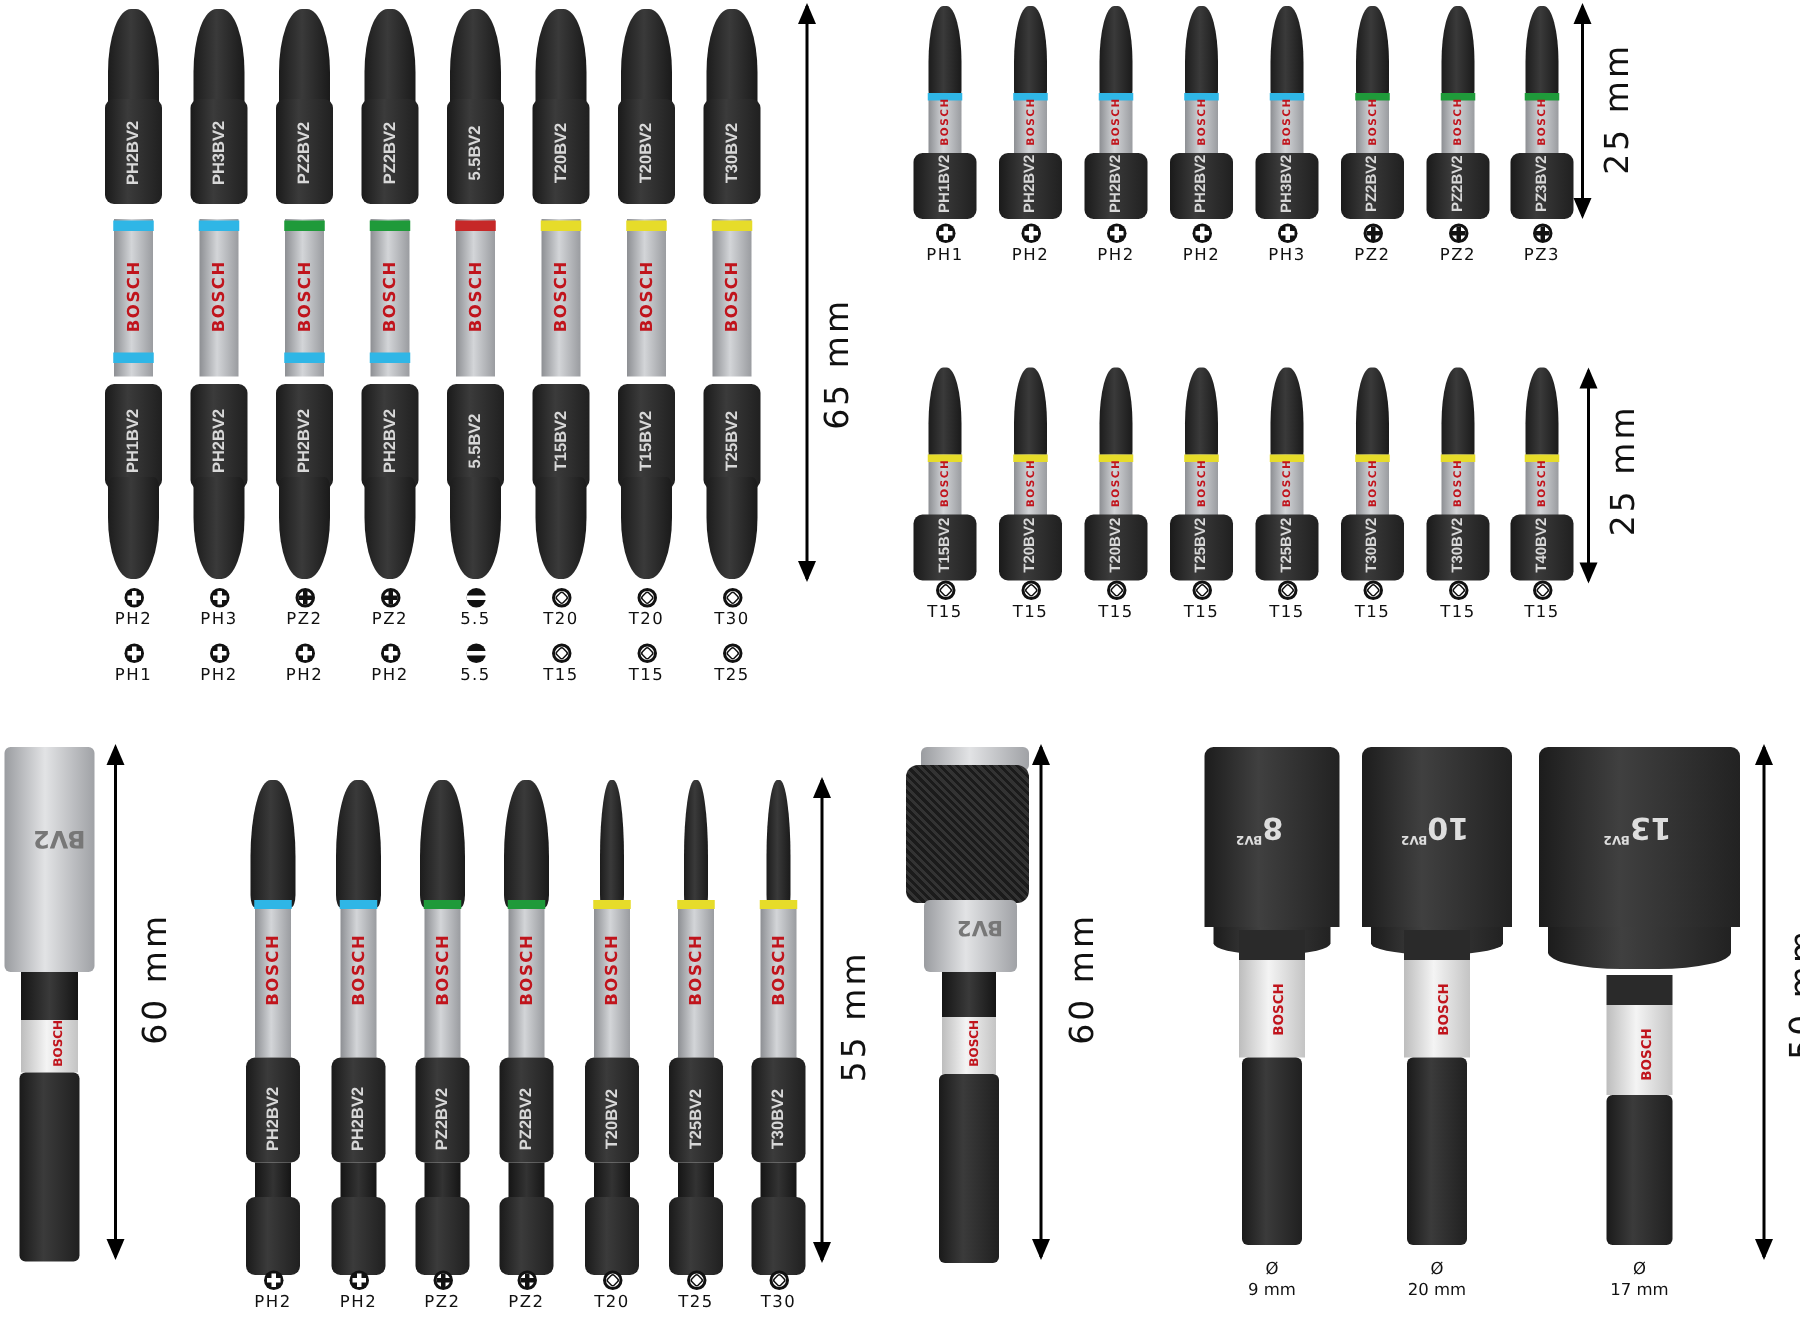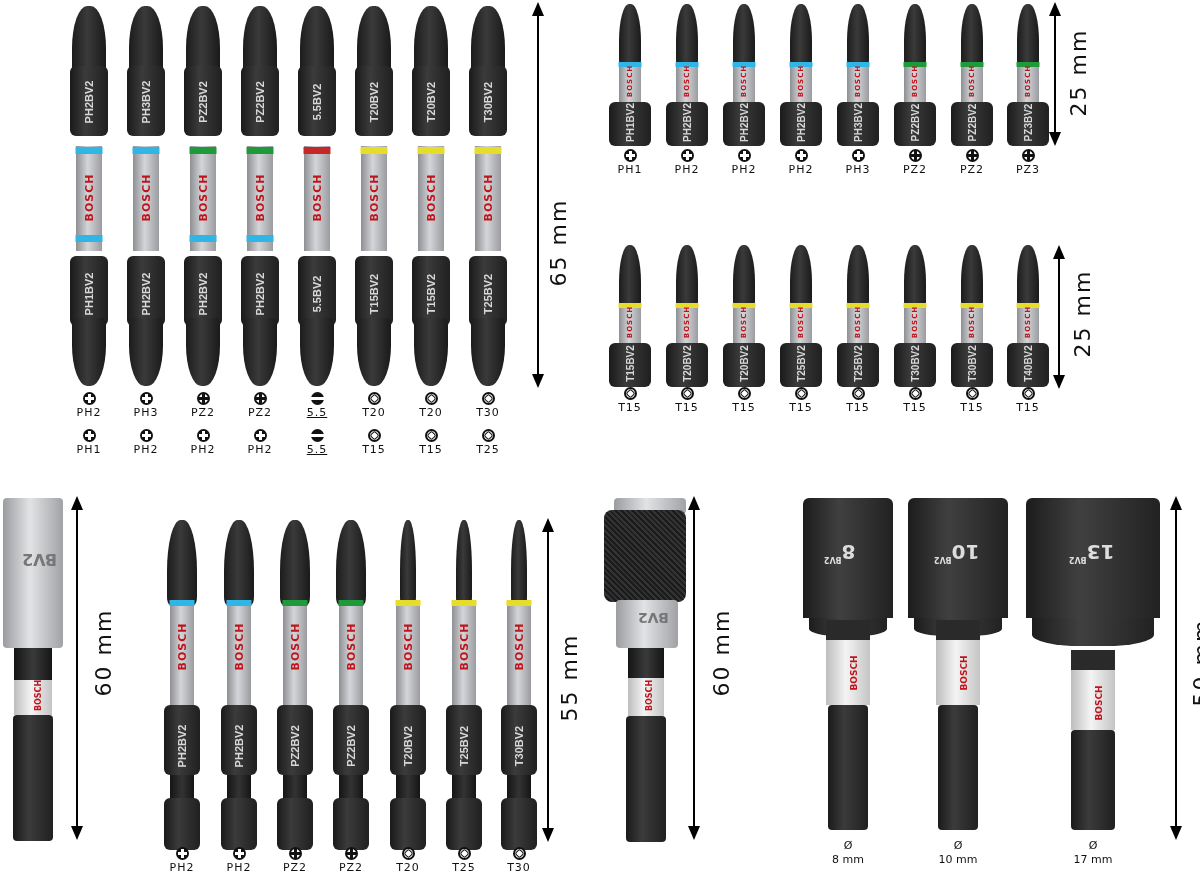--- a/index.html
+++ b/index.html
@@ -120,21 +120,21 @@
         <div class="part tip" style="top:0;width:34px;height:70px;"></div>
         <div class="part hex" style="top:60px;width:38px;height:70px;"></div>
         <div class="mark" style="top:90px;">5.5BV2</div>
         <div class="part sleeve" style="top:140px;width:26px;height:105px;"></div>
         <div class="part band" style="top:141px;width:27px;background:#c62828;"></div>
         <div class="brand" style="top:185px;">BOSCH</div>
         <div class="part hex" style="top:250px;width:38px;height:70px;"></div>
         <div class="mark" style="top:282px;">5.5BV2</div>
         <div class="part tipb" style="top:312px;width:34px;height:68px;"></div>
       </div>
-      <div class="label-col" style="left:227px;top:392px;text-decoration:underline;">
+      <div class="label-col" style="left:227px;top:392px;">
         <span class="ico sl"></span>
         <div>5.5</div>
         <span class="ico sl" style="margin-top:9px;"></span>
         <div>5.5</div>
       </div>
       <div class="bit" style="left:290px;top:6px;width:48px;height:380px;">
         <div class="part tip" style="top:0;width:34px;height:70px;"></div>
         <div class="part hex" style="top:60px;width:38px;height:70px;"></div>
         <div class="mark" style="top:90px;">T20BV2</div>
         <div class="part sleeve" style="top:140px;width:26px;height:105px;"></div>
@@ -529,34 +529,34 @@
       <div style="position:absolute;left:0;top:0;">
         <div class="socket" style="left:13px;top:8px;width:90px;height:120px;"></div>
         <div class="socket" style="left:19px;top:128px;width:78px;height:18px;border-radius:0 0 40% 40%;"></div>
         <div class="socket-size" style="left:34px;top:50px;"><span>8</span><span style="font-size:8px;vertical-align:top;">BV2</span></div>
         <div class="abs" style="left:36px;top:130px;width:44px;height:20px;background:#2a2a2a;"></div>
         <div class="white-band" style="left:36px;top:150px;width:44px;height:65px;"></div>
         <div class="abs" style="left:46px;top:178px;color:#c0141c;font-size:9px;font-weight:bold;transform:rotate(-90deg);">BOSCH</div>
         <div class="abs" style="left:38px;top:215px;width:40px;height:125px;background:linear-gradient(90deg,#1a1a1a,#3b3b3b 40%,#202020);border-radius:4px;"></div>
         <div class="dia" style="left:23px;top:349px;">
           <div>Ø</div>
-          <div>8 mm</div>
+          <div>9 mm</div>
         </div>
       </div>
       <div style="position:absolute;left:0;top:0;">
         <div class="socket" style="left:118px;top:8px;width:100px;height:120px;"></div>
         <div class="socket" style="left:124px;top:128px;width:88px;height:18px;border-radius:0 0 40% 40%;"></div>
         <div class="socket-size" style="left:144px;top:50px;"><span>10</span><span style="font-size:8px;vertical-align:top;">BV2</span></div>
         <div class="abs" style="left:146px;top:130px;width:44px;height:20px;background:#2a2a2a;"></div>
         <div class="white-band" style="left:146px;top:150px;width:44px;height:65px;"></div>
         <div class="abs" style="left:156px;top:178px;color:#c0141c;font-size:9px;font-weight:bold;transform:rotate(-90deg);">BOSCH</div>
         <div class="abs" style="left:148px;top:215px;width:40px;height:125px;background:linear-gradient(90deg,#1a1a1a,#3b3b3b 40%,#202020);border-radius:4px;"></div>
         <div class="dia" style="left:133px;top:349px;">
           <div>Ø</div>
-          <div>10 mm</div>
+          <div>20 mm</div>
         </div>
       </div>
       <div style="position:absolute;left:0;top:0;">
         <div class="socket" style="left:236px;top:8px;width:134px;height:120px;"></div>
         <div class="socket" style="left:242px;top:128px;width:122px;height:28px;border-radius:0 0 40% 40%;"></div>
         <div class="socket-size" style="left:279px;top:50px;"><span>13</span><span style="font-size:8px;vertical-align:top;">BV2</span></div>
         <div class="abs" style="left:281px;top:160px;width:44px;height:20px;background:#2a2a2a;"></div>
         <div class="white-band" style="left:281px;top:180px;width:44px;height:60px;"></div>
         <div class="abs" style="left:291px;top:208px;color:#c0141c;font-size:9px;font-weight:bold;transform:rotate(-90deg);">BOSCH</div>
         <div class="abs" style="left:281px;top:240px;width:44px;height:100px;background:linear-gradient(90deg,#1a1a1a,#3b3b3b 40%,#202020);border-radius:4px;"></div>

